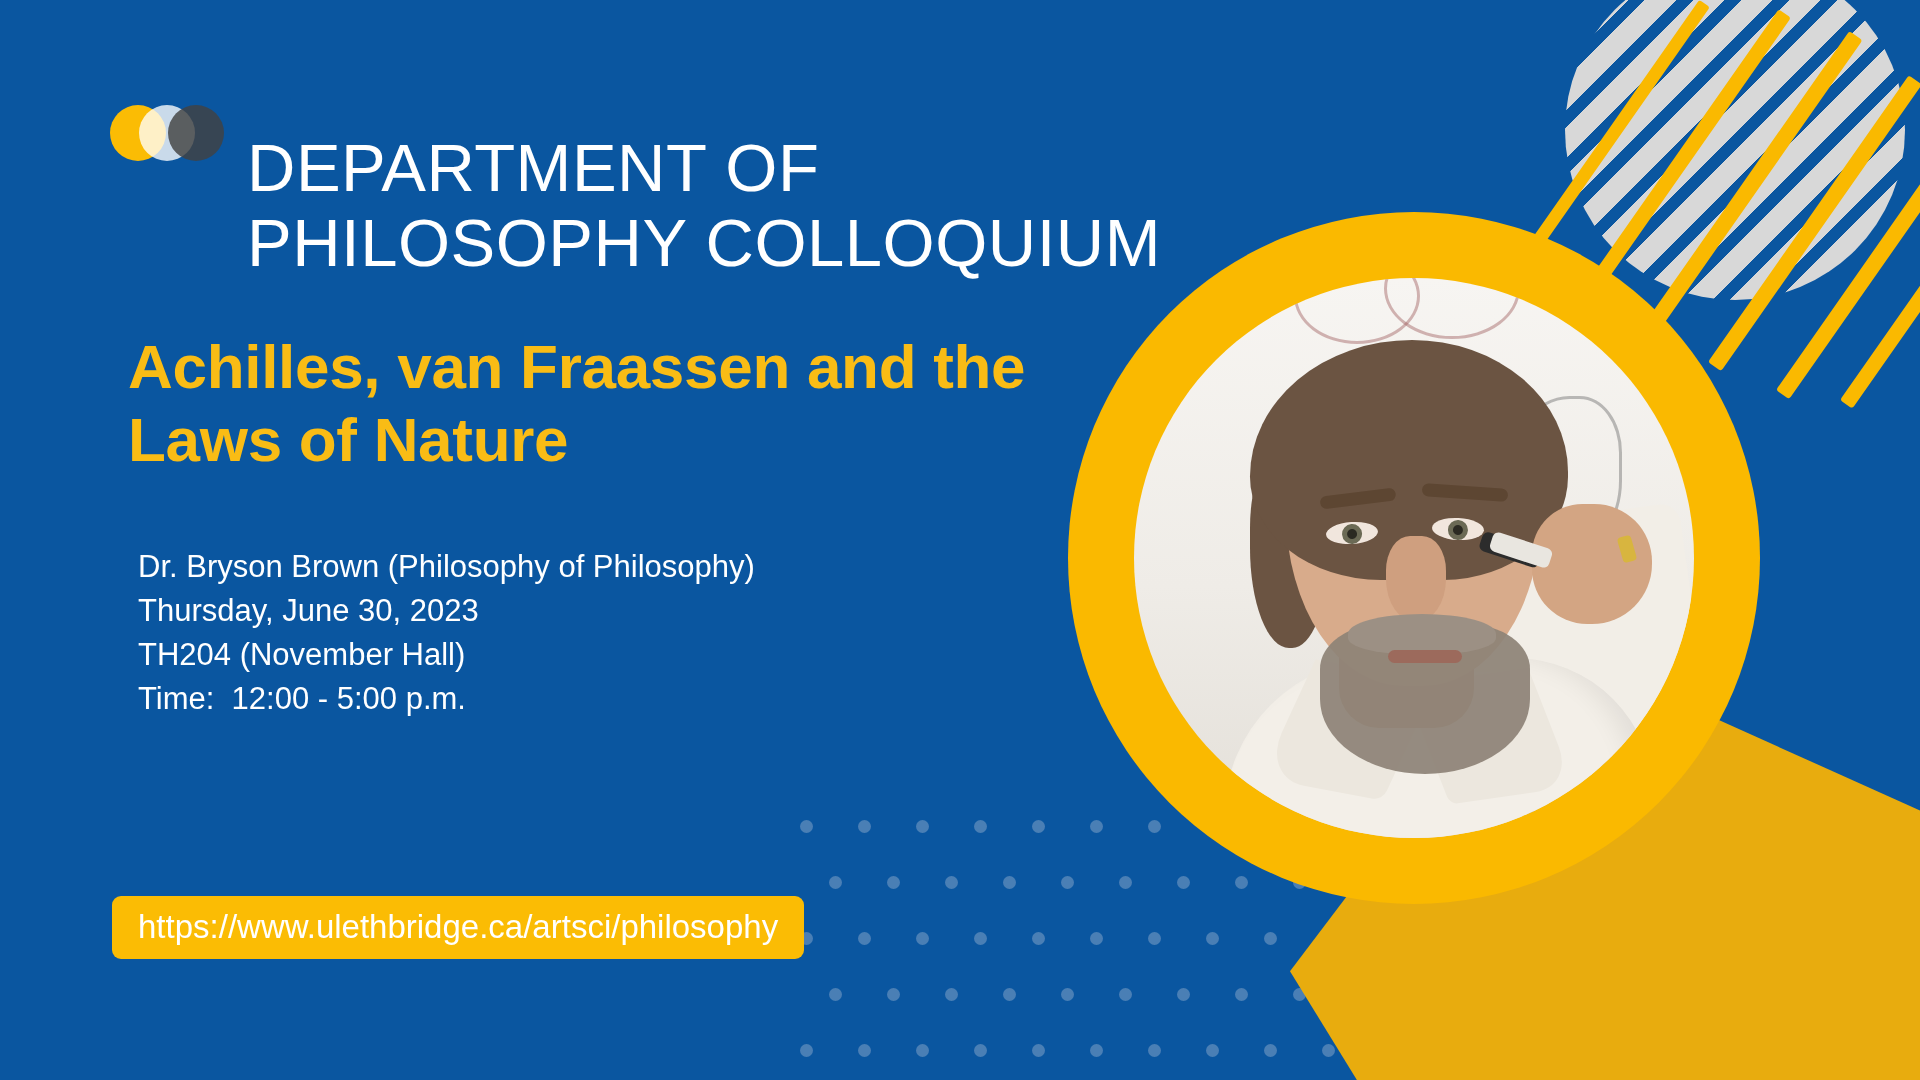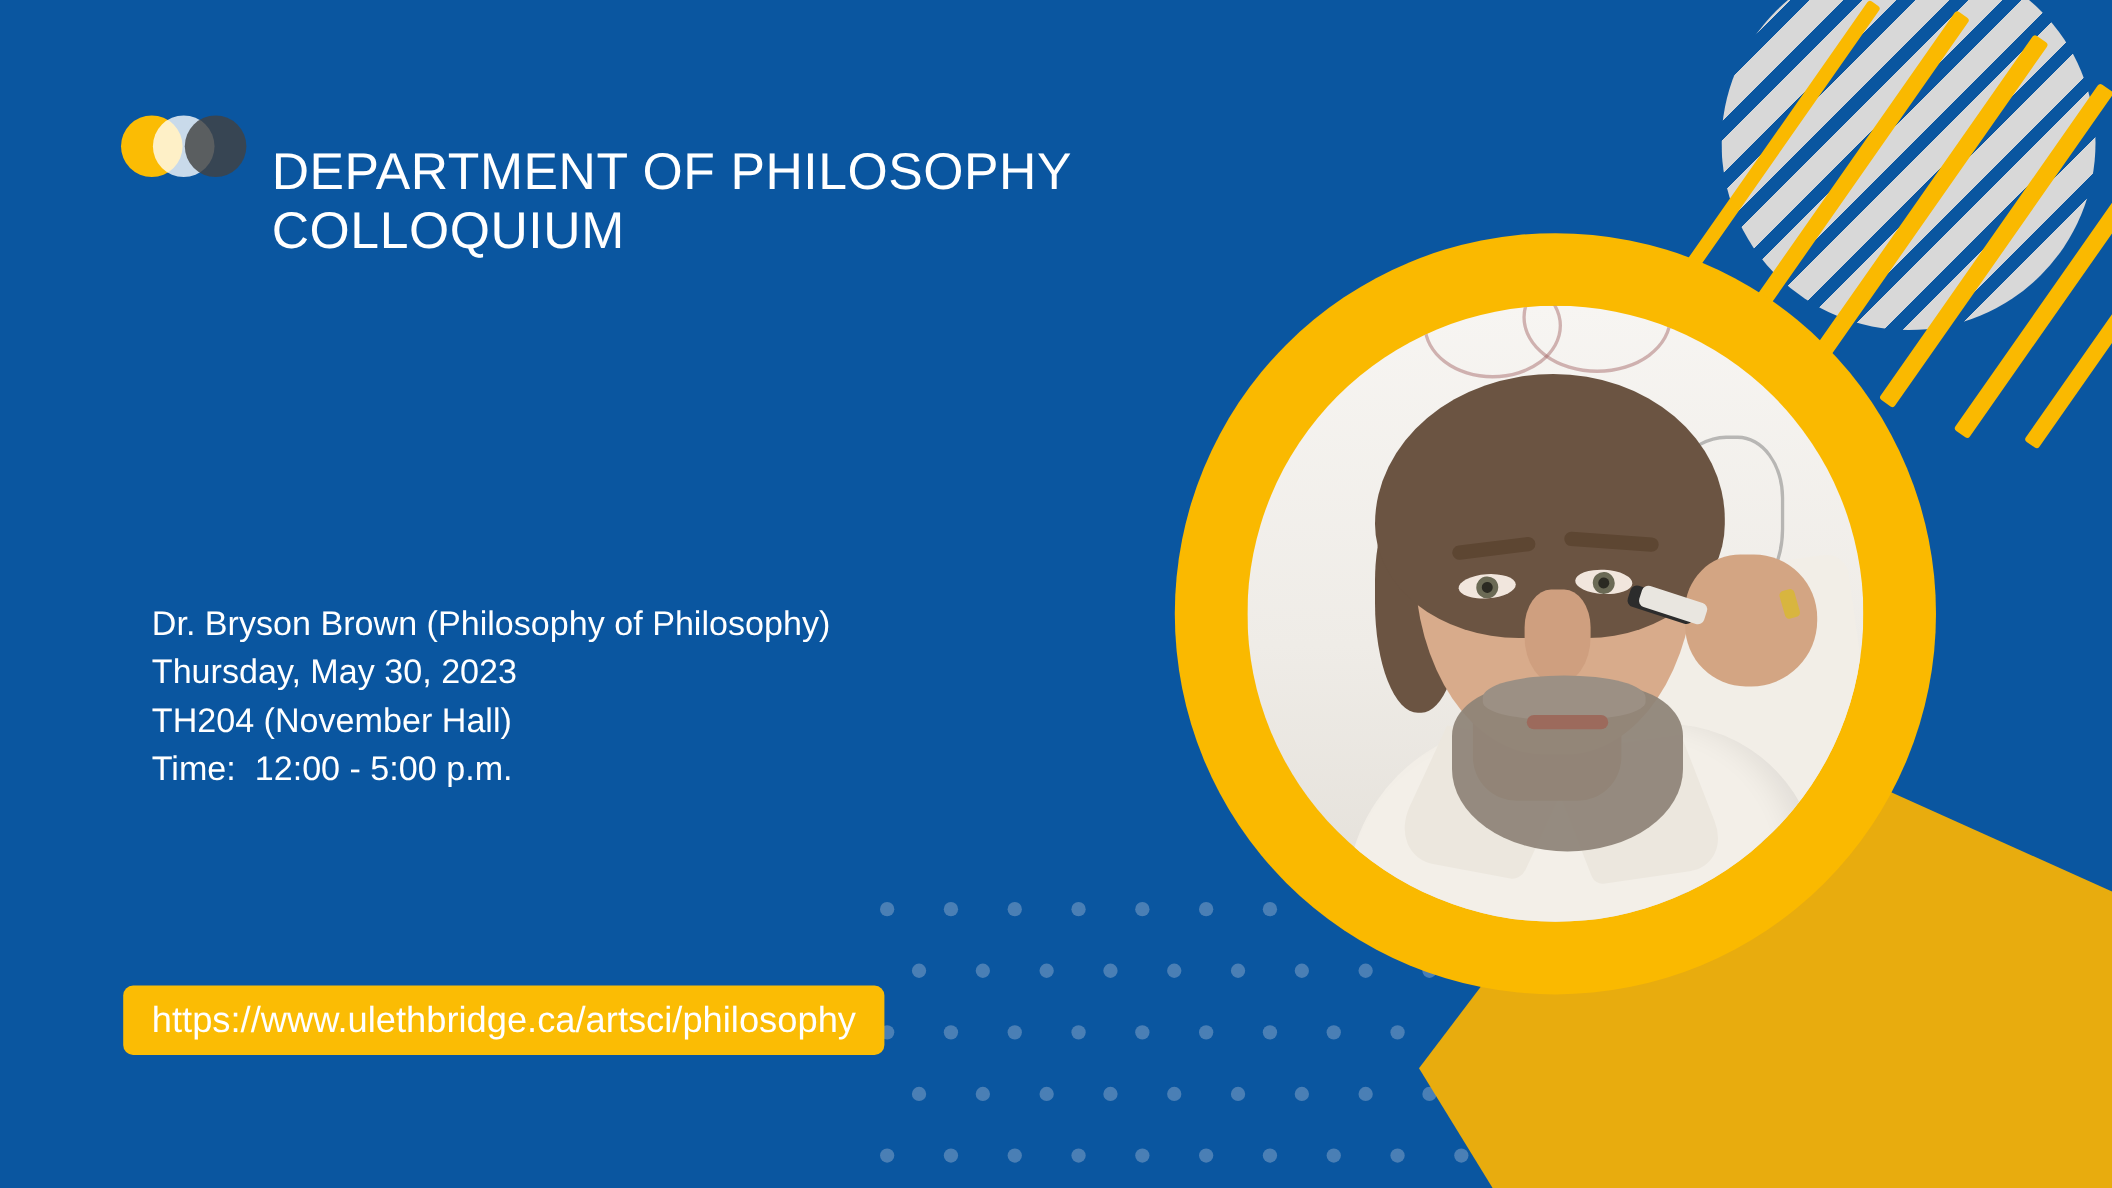--- a/index.html
+++ b/index.html
@@ -301,21 +301,21 @@
   .logo .c2 { left: 29px; background: rgba(255,255,255,.78); }
   .logo .c3 { left: 58px; background: rgba(66,66,66,.82); }
 
   
   .kicker {
     position: absolute;
     left: 247px;
     top: 130px;
     width: 1000px;
     color: #ffffff;
-    font-size: 47px;
+    font-size: 67px;
     line-height: 1.12;
     font-weight: 400;
     letter-spacing: .5px;
     font-family: "Liberation Sans", "DejaVu Sans", sans-serif;
   }
   .headline {
     position: absolute;
     left: 128px;
     top: 330px;
     width: 950px;
@@ -470,23 +470,24 @@
   </div>
 
   <div class="logo">
     <span class="c c1"></span>
     <span class="c c2"></span>
     <span class="c c3"></span>
   </div>
 
   <div class="kicker">DEPARTMENT OF PHILOSOPHY COLLOQUIUM</div>
 
+  <div class="headline">Achilles, van Fraassen and the Laws of Nature</div>
 
   <div class="details">
     <div>Dr. Bryson Brown (Philosophy of Philosophy)</div>
-    <div>Thursday, May 30, 2023</div>
+    <div>Thursday, June 30, 2023</div>
     <div>TH204 (November Hall)</div>
     <div>Time:  12:00 - 5:00 p.m.</div>
   </div>
 
   <a class="url-chip" href="#" style="text-decoration:none;">https://www.ulethbridge.ca/artsci/philosophy</a>
 
 </div>
 
 </body></html>

